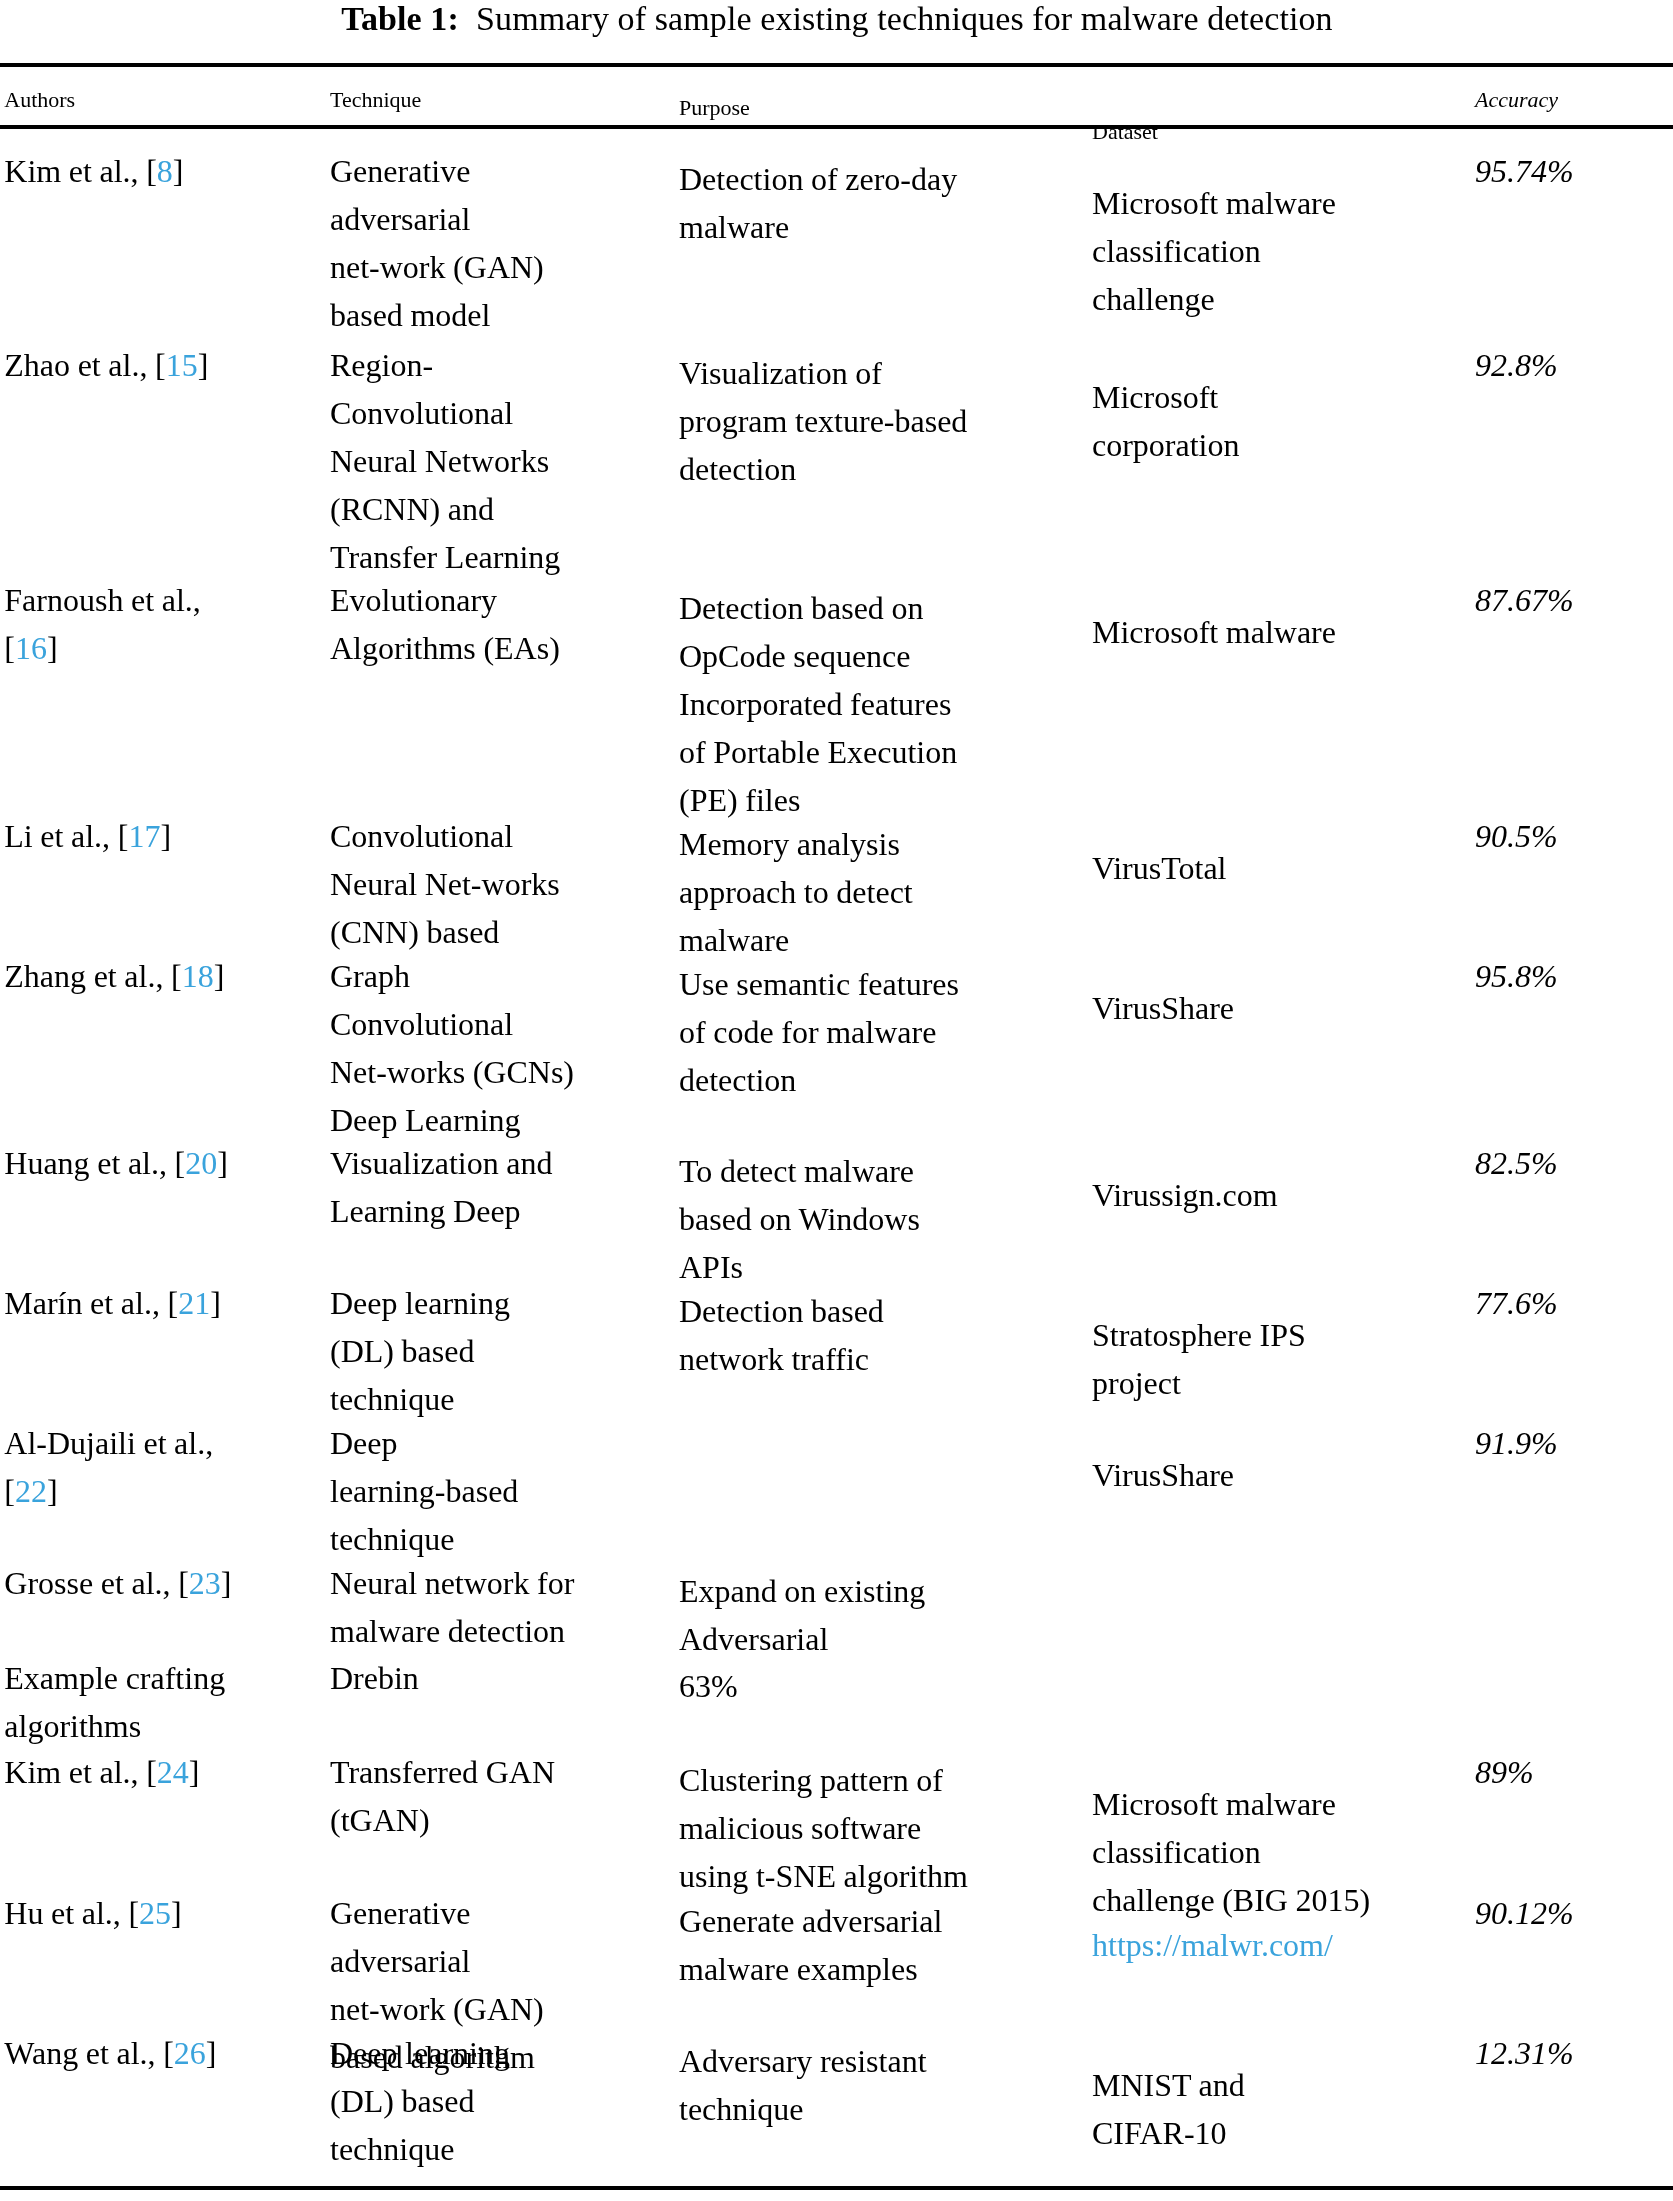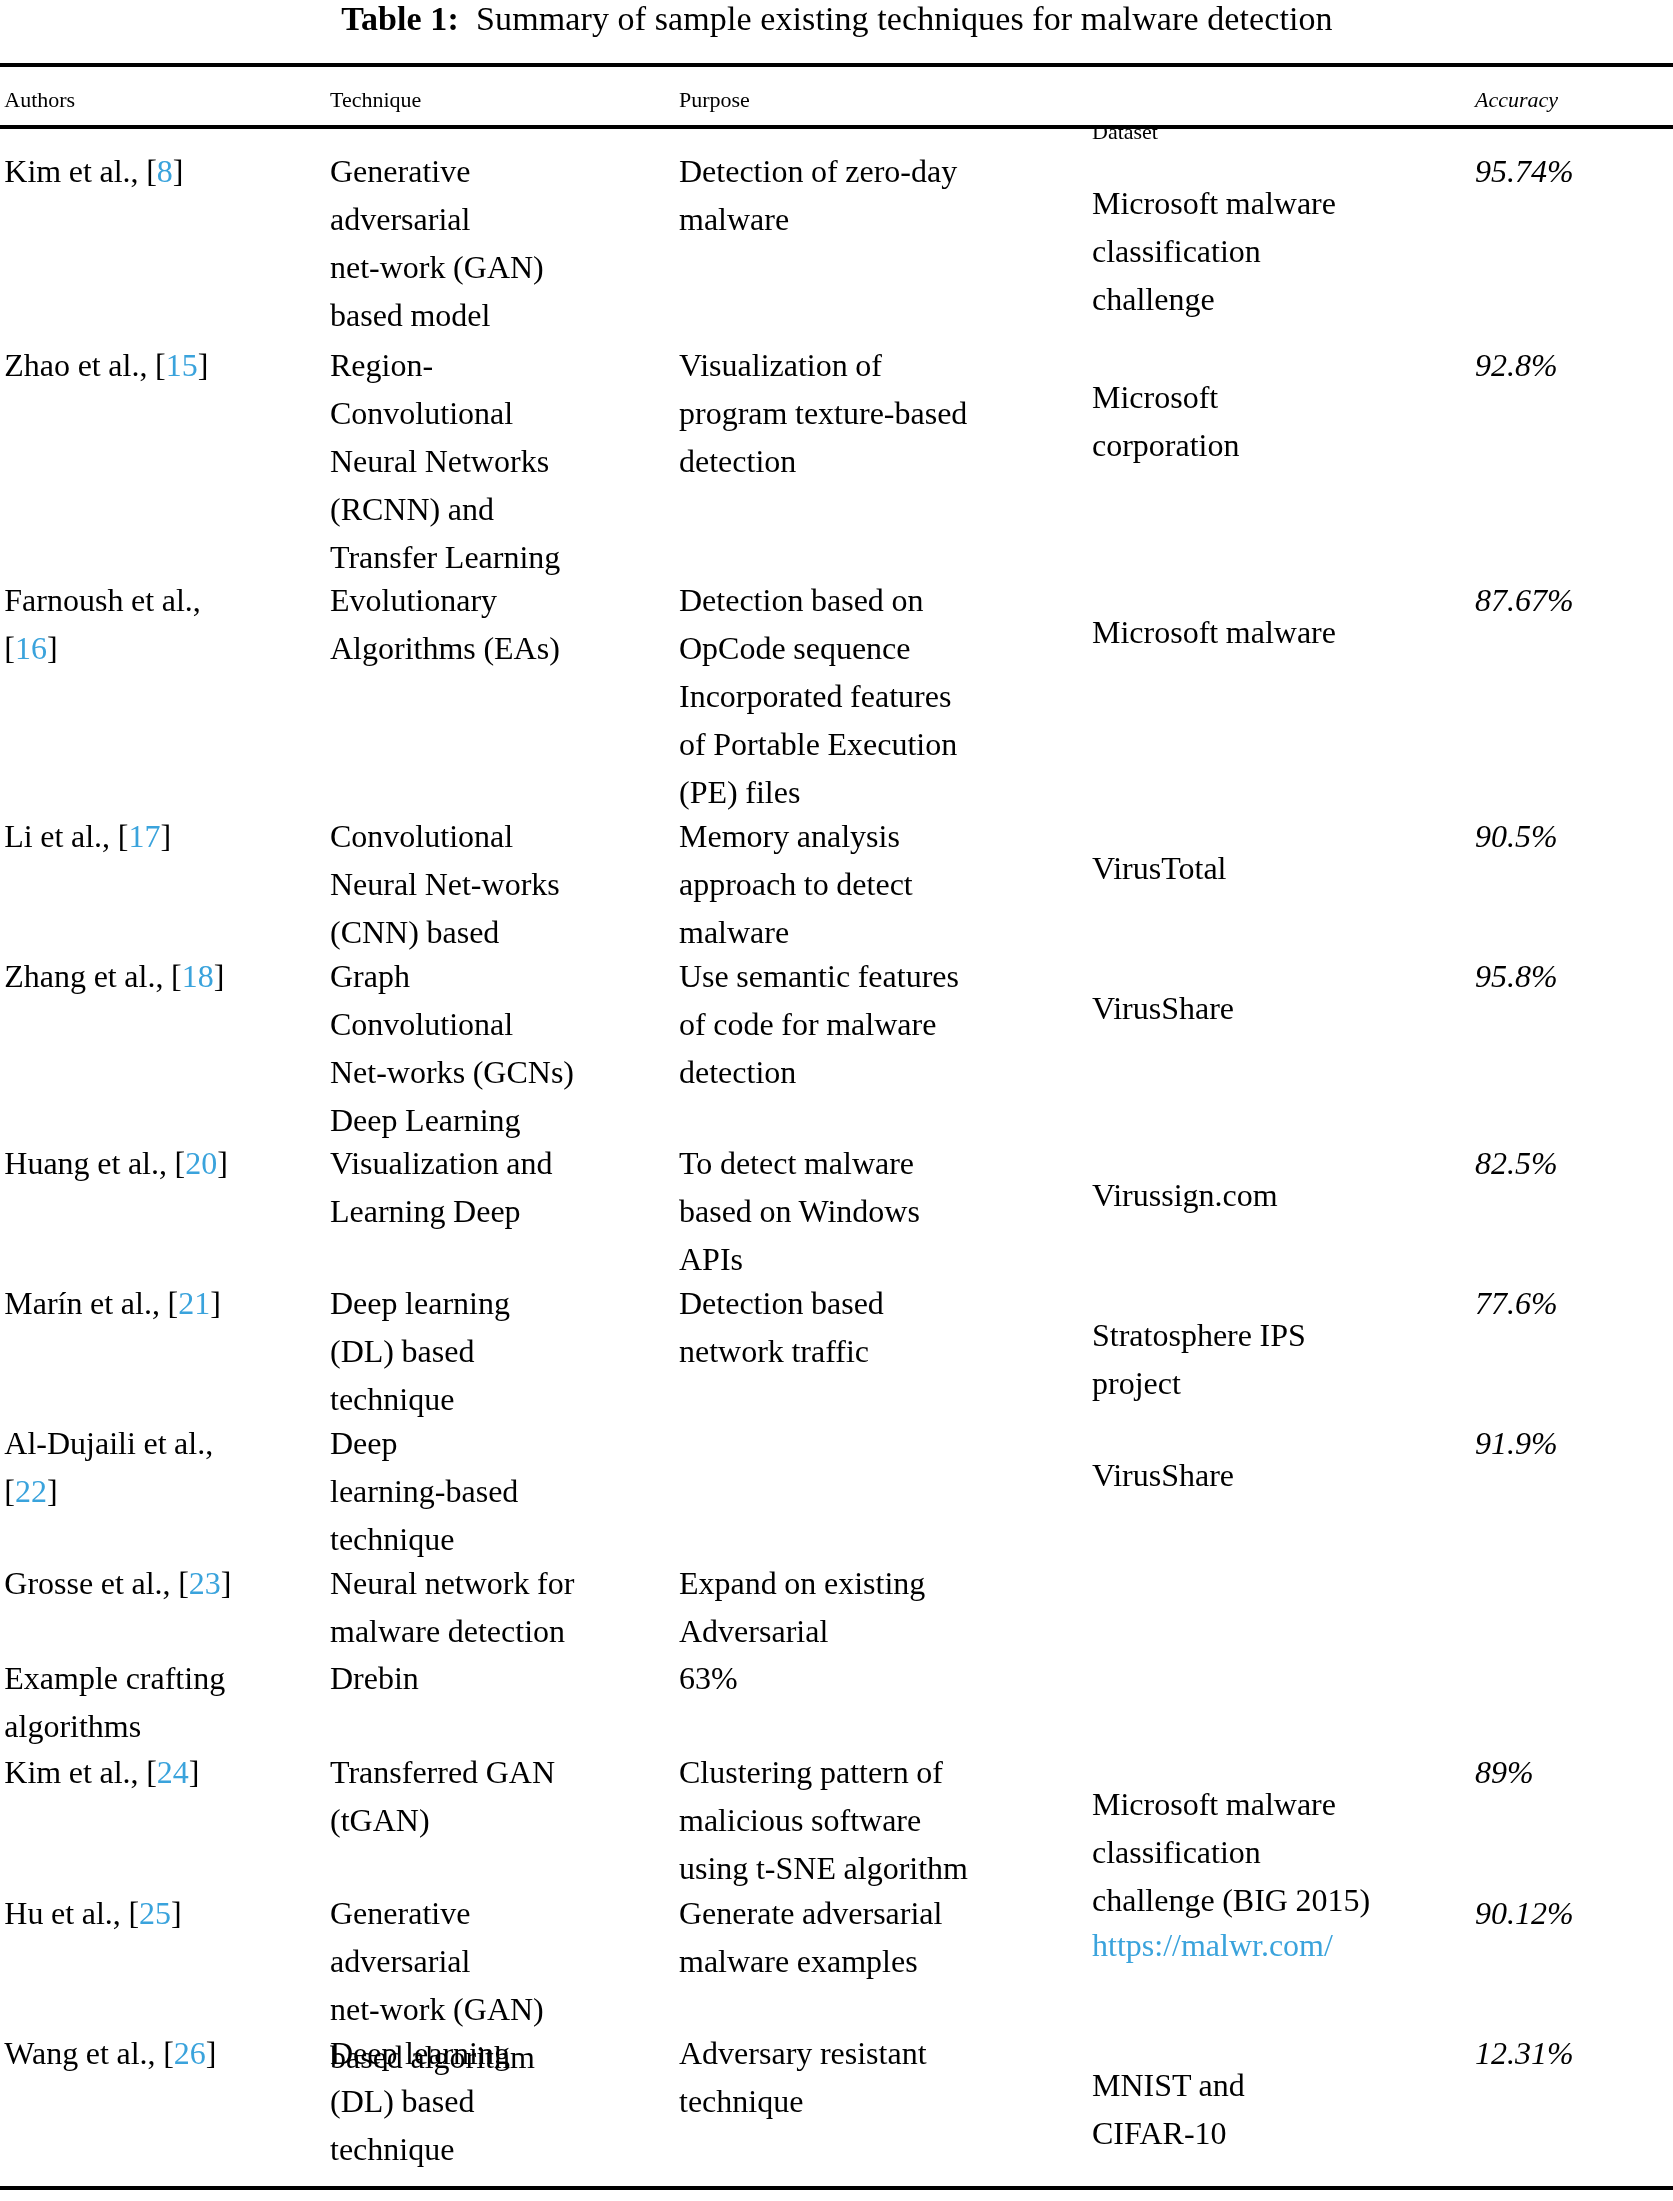--- a/index.html
+++ b/index.html
@@ -69,21 +69,21 @@
   .cell {
     position: absolute;
     top: 0;
     font-size: 32px;
     line-height: 48px;
     white-space: pre-line;
     word-spacing: -0.4px;
   }
   .c-authors  { left: 4.3px;    width: 318px; }
   .c-tech     { left: 330px;  width: 342px; }
-  .c-purpose  { left: 679px;  width: 404px; }
+  .c-purpose  { left: 679px;  width: 404px; margin-top: 8px; }
   .c-dataset  { left: 1092px; width: 377px; margin-top: 32px; }
   .c-accuracy { left: 1475px; width: 197px; font-style: italic; }
 
   .hdr .cell {
     top: 8px;
     font-size: 22px;
     line-height: 39px;
   }
 
   .cite, .link {

